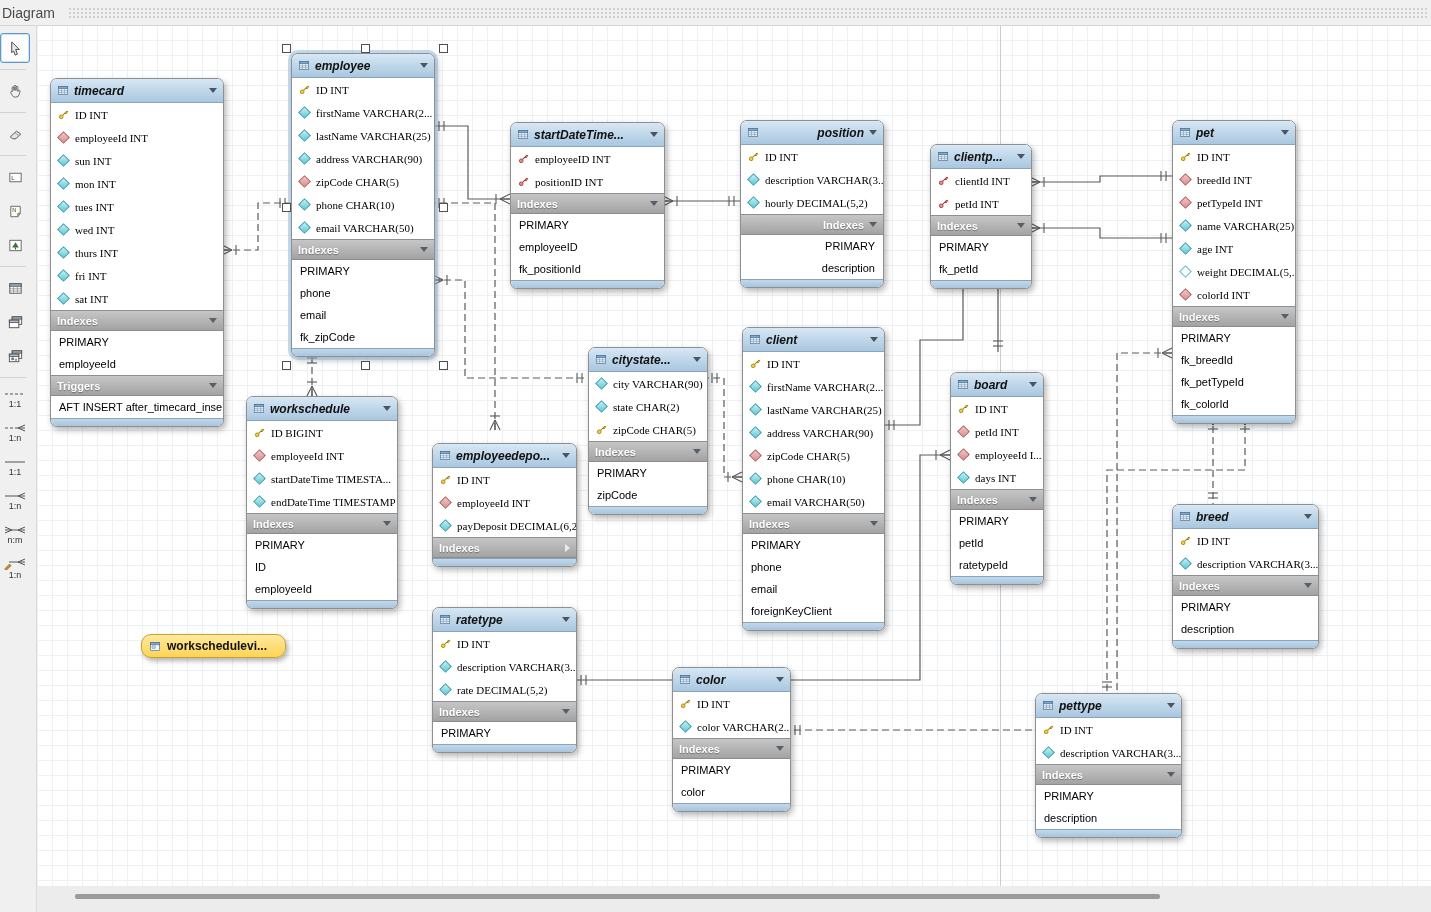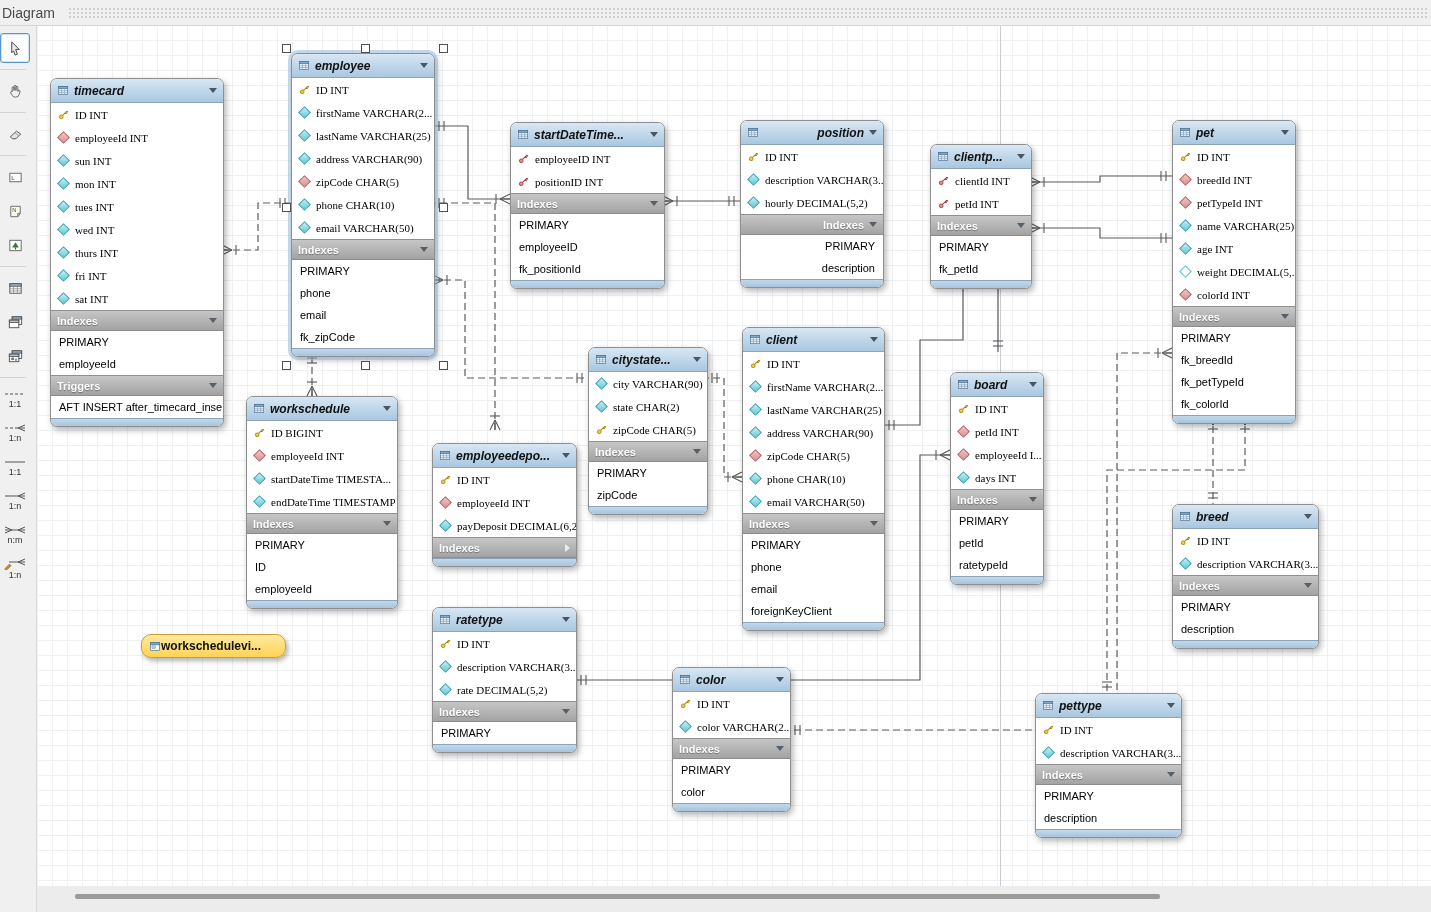--- a/index.html
+++ b/index.html
@@ -46,21 +46,21 @@
   .dm.fk{border-color:#a85555;background:linear-gradient(135deg,#f3c6c6,#dd8f8f);}
   .dm.nul{background:#fff;border-color:#56bccc;}
   .sbar{height:19px;display:flex;align-items:center;padding:0 6px;gap:5px;
     background:linear-gradient(#c6c6c6,#a3a3a3);border-top:1px solid #8f8f8f;border-bottom:1px solid #8c8c8c;}
   .sbar .slab{flex:1;color:#fff;font-weight:bold;font-size:11px;text-shadow:0 1px 1px rgba(0,0,0,0.35);}
   .sbar .arr-d{border-top-color:#55606a;}
   .sitem{height:22px;line-height:22px;padding:0 8px;background:#fff;white-space:nowrap;overflow:hidden;}
   .tfoot{height:7px;background:linear-gradient(#c2d8ea,#a7c5dd);border-top:1px solid #8ba4ba;border-radius:0 0 6px 6px;}
   .hnd{position:absolute;width:7px;height:7px;background:#fff;border:1px solid #4f4f4f;z-index:6;}
   
-  .vnode{position:absolute;height:24px;display:flex;align-items:center;padding:0 10px 0 7px;box-sizing:border-box;
+  .vnode{position:absolute;height:24px;display:flex;align-items:center;gap:6px;padding:0 10px 0 7px;box-sizing:border-box;
     background:linear-gradient(#ffe9a0,#fdd455);border:1px solid #c9a227;border-radius:10px;
     box-shadow:2px 3px 5px rgba(0,0,0,0.3);font-weight:bold;font-size:12px;color:#111;white-space:nowrap;overflow:hidden;}
 </style>
 </head>
 <body>
 
 <div id="topbar">
   <span class="tab-label">Diagram</span>
   <span class="hatch"></span>
 </div>

